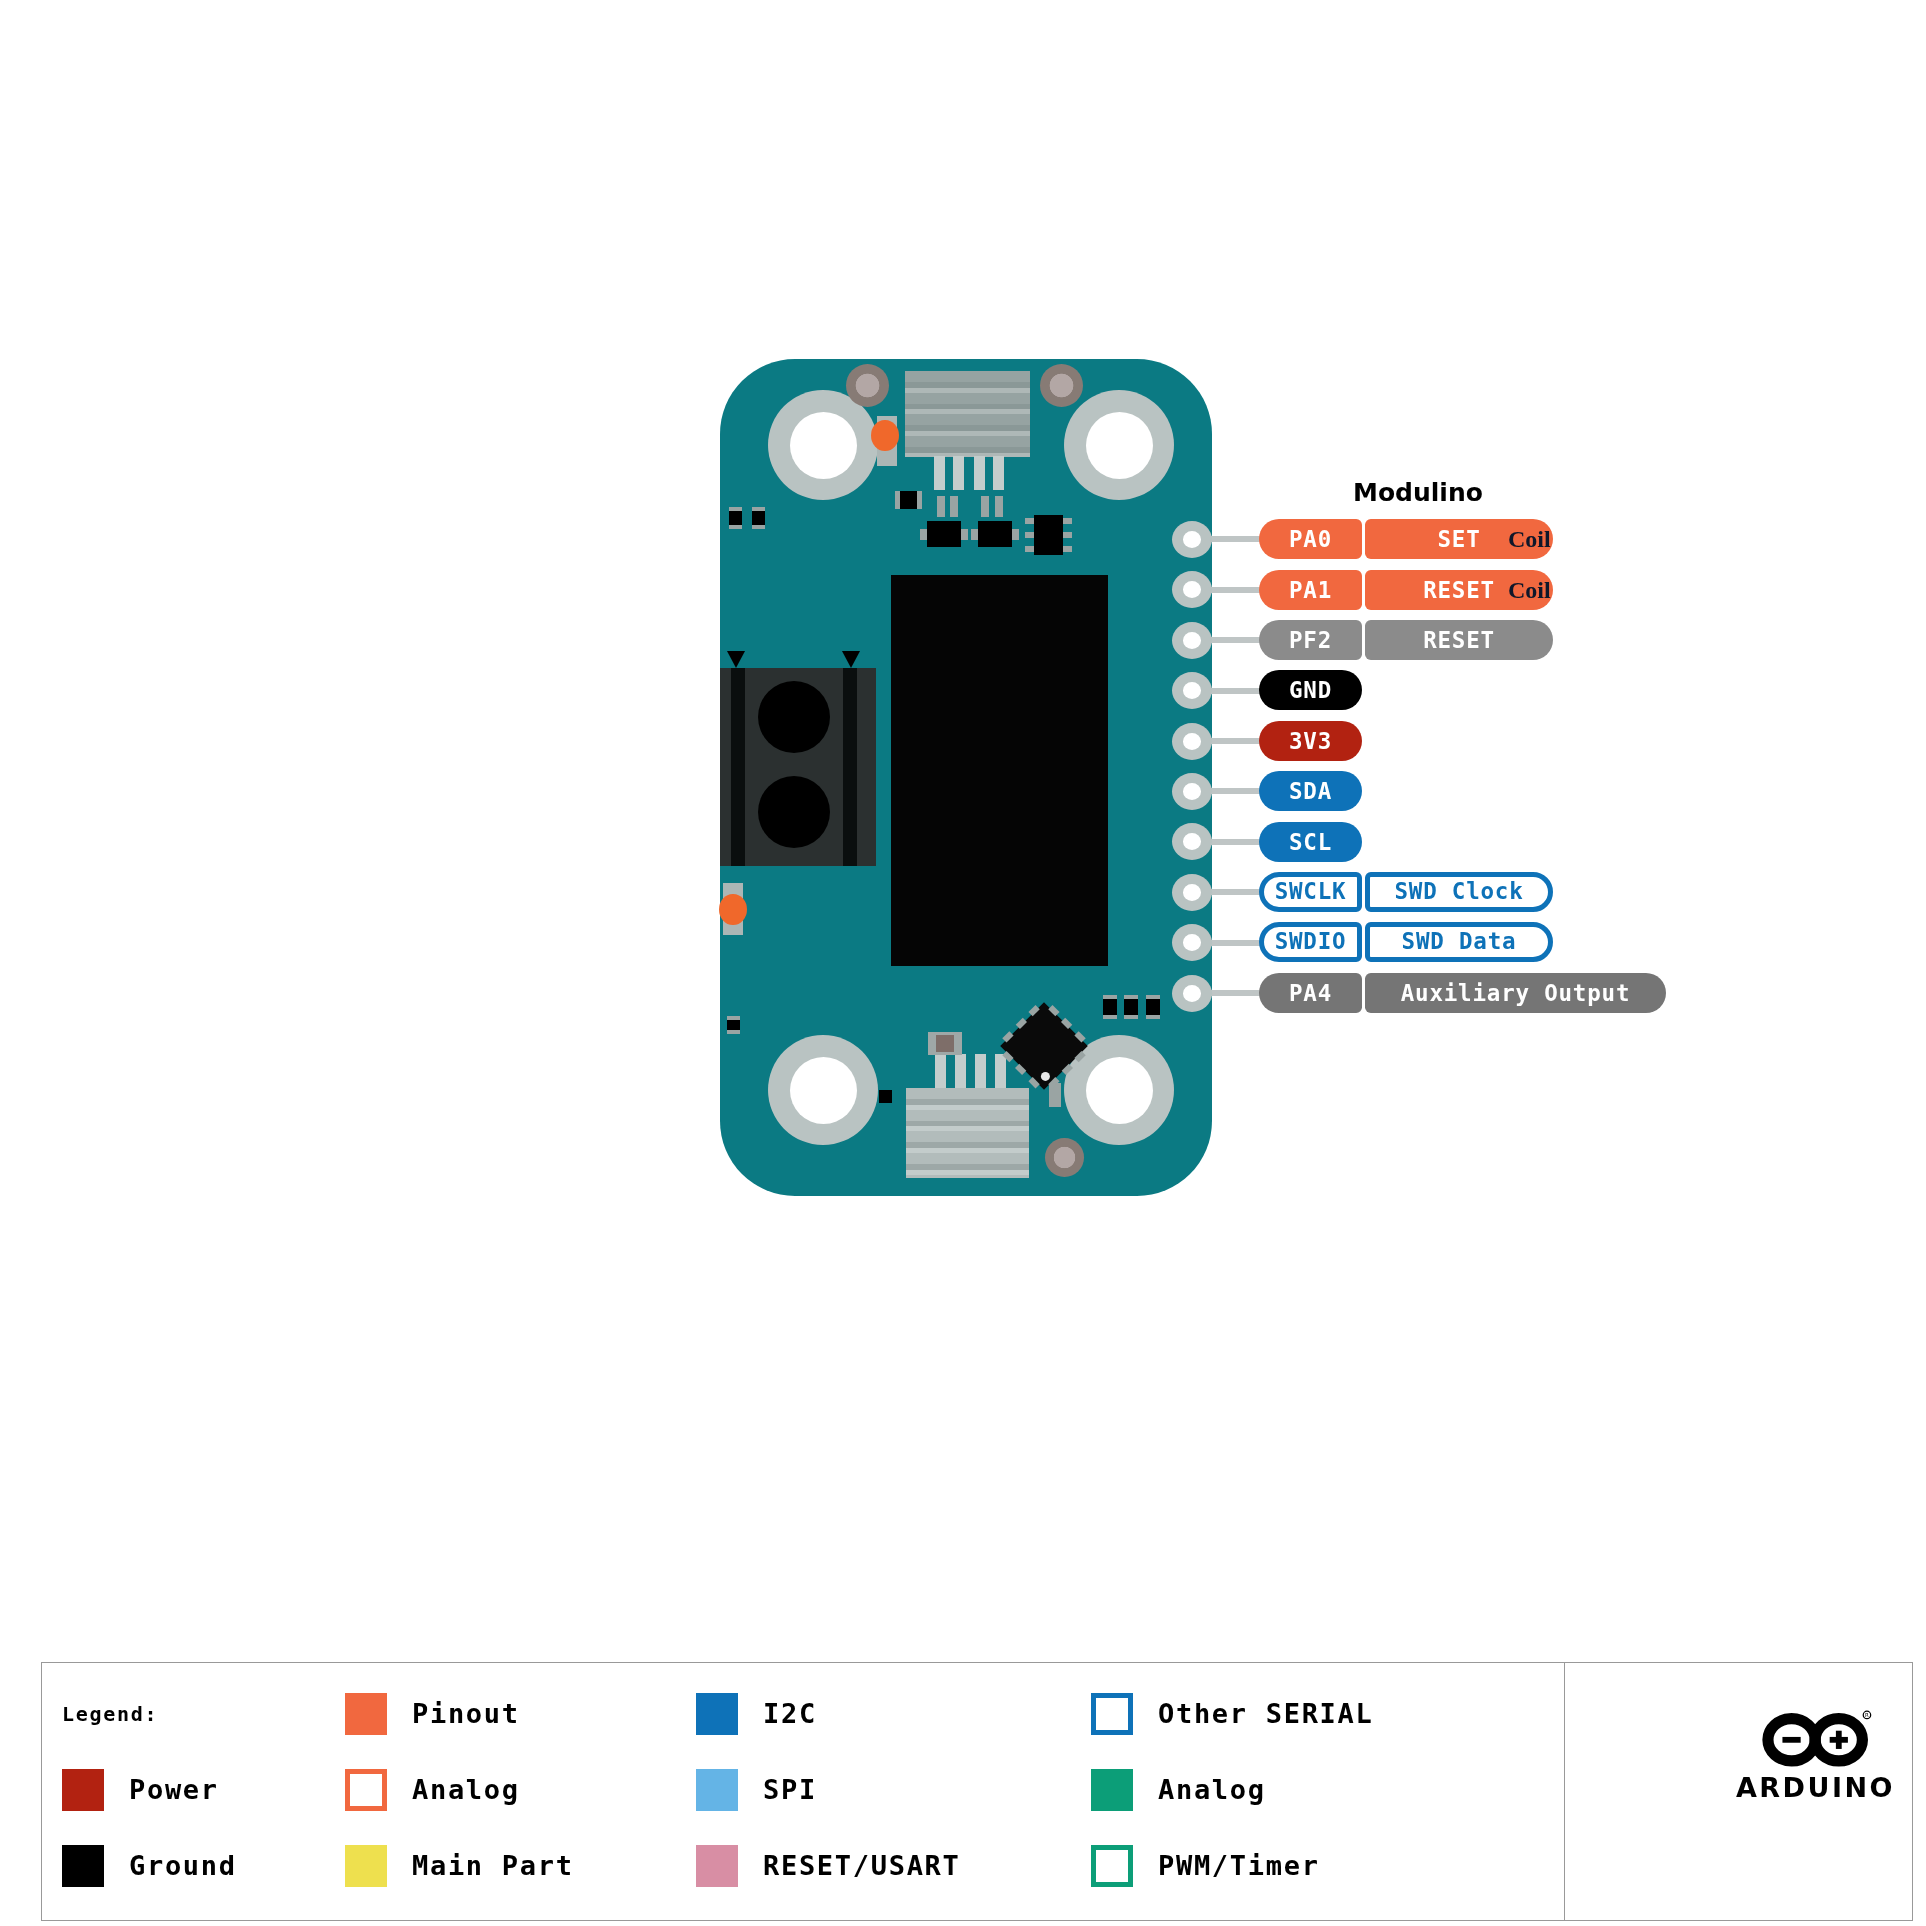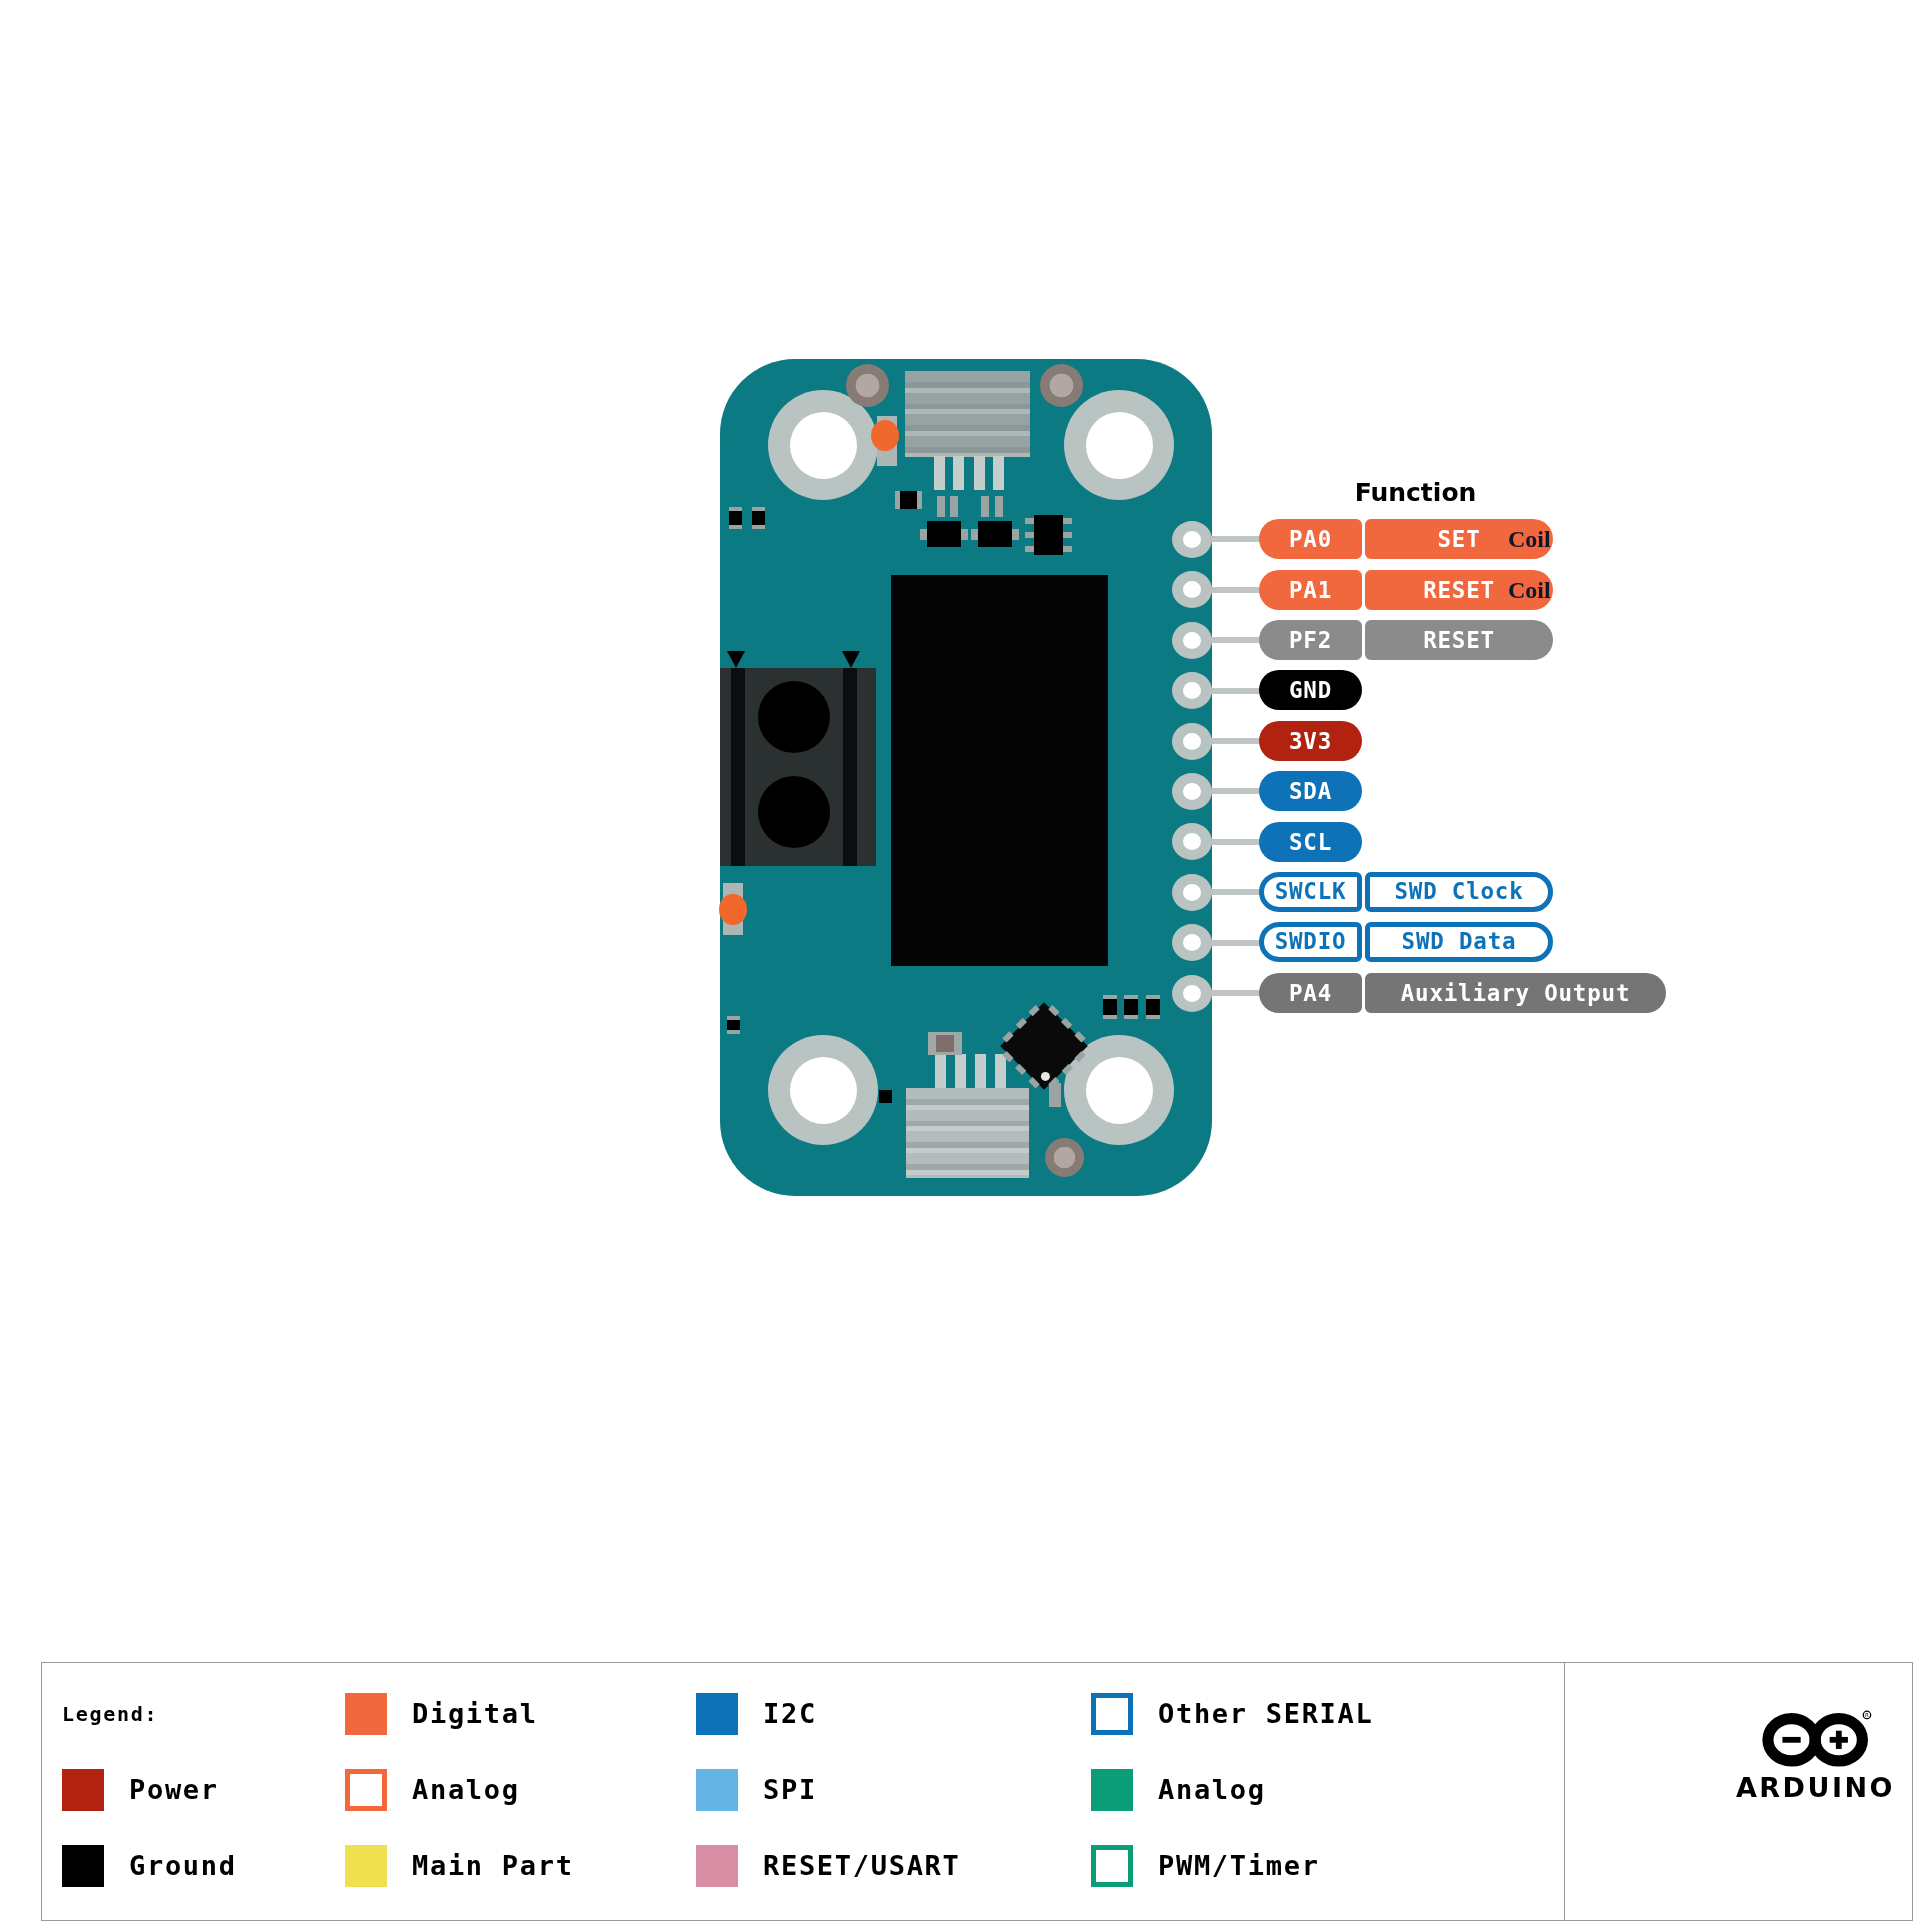--- a/index.html
+++ b/index.html
@@ -212,21 +212,21 @@
   <div class="pad" style="top:874px;">
       <div class="ph"></div>
     </div>
   <div class="pad" style="top:924px;">
       <div class="ph"></div>
     </div>
   <div class="pad" style="top:975px;">
       <div class="ph"></div>
     </div>
 
-  <div class="fn-header">Function</div>
+  <div class="fn-header">Modulino</div>
 
   <div class="pill pname st-digital" style="top:519px;text-align:center;">PA0</div>
   <div class="pill pfunc st-digital" style="top:519px;">SET</div>
   <div class="note" style="top:519px;">Coil</div>
 
   <div class="pill pname st-digital" style="top:570px;">PA1</div>
   <div class="pill pfunc st-digital" style="top:570px;">RESET</div>
   <div class="note" style="top:570px;">Coil</div>
 
   <div class="pill pname st-gray" style="top:620px;">PF2</div>
@@ -248,21 +248,21 @@
 
   <div class="pill pname st-dark" style="top:973px;">PA4</div>
   <div class="pill pfunc wide st-dark" style="top:973px;">Auxiliary Output</div>
 
   <div class="legend-panel"></div>
   <div class="legend-divider"></div>
 
   <div class="lg-title" style="left:62px;top:1693px;">Legend:</div>
 
   <div class="sw" style="left:345px;top:1693px;background:#F1683F;"></div>
-  <div class="lg-label" style="left:412px;top:1693px;">Digital</div>
+  <div class="lg-label" style="left:412px;top:1693px;">Pinout</div>
 
   <div class="sw" style="left:696px;top:1693px;background:#0E72B8;"></div>
   <div class="lg-label" style="left:763px;top:1693px;">I2C</div>
 
   <div class="sw outline" style="left:1091px;top:1693px;border-color:#0E72B8;"></div>
   <div class="lg-label" style="left:1158px;top:1693px;">Other SERIAL</div>
 
   <div class="sw" style="left:62px;top:1769px;background:#B22211;"></div>
   <div class="lg-label" style="left:129px;top:1769px;">Power</div>
 

